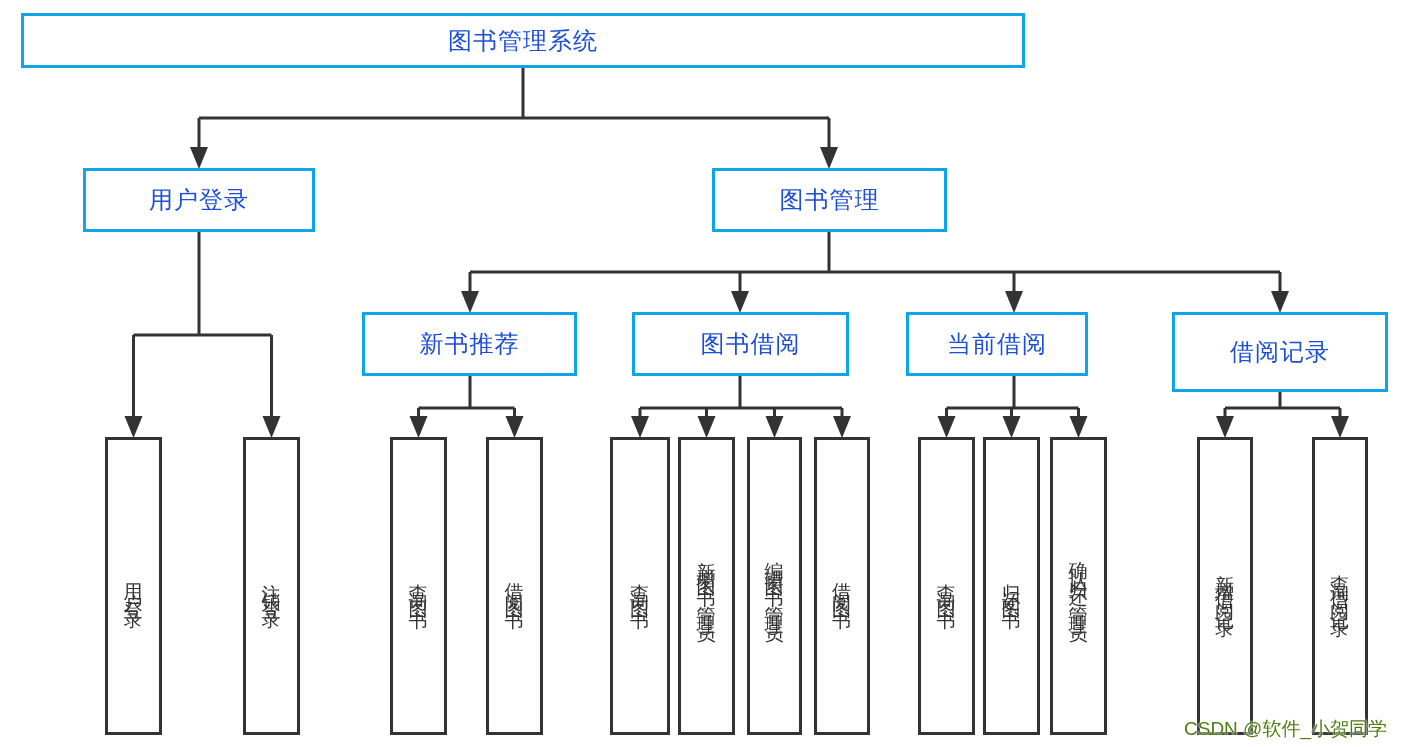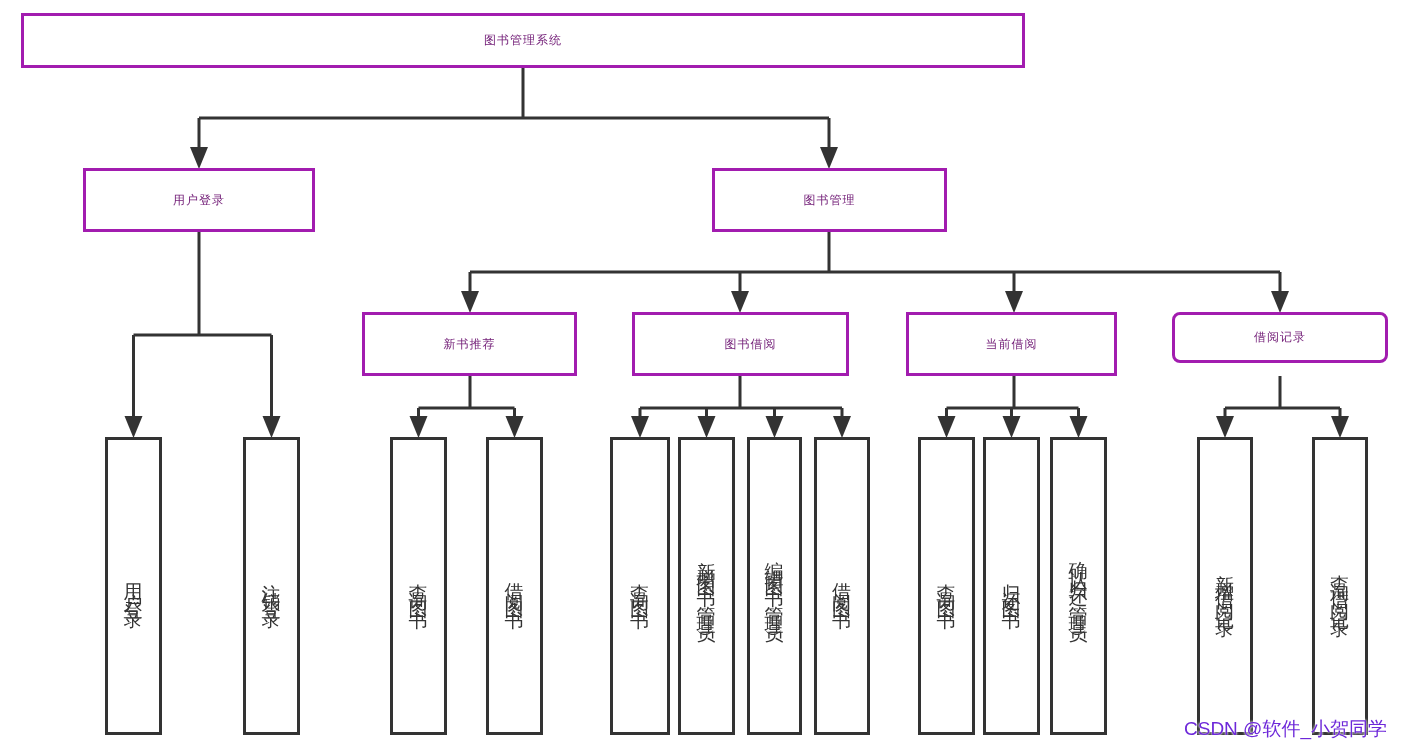--- a/index.html
+++ b/index.html
@@ -19,25 +19,25 @@
   }
   svg.connectors path {
     stroke: #333333; stroke-width: 3; fill: none;
   }
   svg.connectors polygon {
     fill: #333333; stroke: none;
   }
   .hbox {
     position: absolute;
     box-sizing: border-box;
-    border: 3px solid #a21caf;
+    border: 3px solid #0ea5e9;
     background: #ffffff;
     display: flex; align-items: center; justify-content: center;
-    color: #701a75;
-    font-size: 12px;
+    color: #1d4ed8;
+    font-size: 24px;
     letter-spacing: 1px;
     z-index: 2;
   }
   .vbox {
     position: absolute;
     top: 437px; height: 298px;
     box-sizing: border-box;
     border: 3px solid #333333;
     background: #ffffff;
     display: flex; align-items: center; justify-content: center;
@@ -51,21 +51,21 @@
     line-height: 1;
     letter-spacing: 9px;
     color: #333333;
     max-height: 290px;
     white-space: nowrap;
   }
   .watermark {
     position: absolute;
     left: 1184px; top: 716px;
     font-size: 19px;
-    color: #6d28d9;
+    color: #4d7c0f;
     text-shadow: 0 0 3px #ffffff, 0 0 2px #ffffff;
     white-space: nowrap;
     z-index: 3;
   }
 </style>
 </head>
 <body>
 
 <div class="canvas">
 
@@ -110,24 +110,24 @@
   <div class="hbox" style="left:712px; top:168px; width:235px; height:64px;text-align:center;">
     <span>图书管理</span>
   </div>
 
   <div class="hbox" style="left:362px; top:312px; width:215px; height:64px;text-align:right;">
     <span>新书推荐</span>
   </div>
   <div class="hbox" style="left:632px; top:312px; width:217px; height:64px;padding-left:20px;">
     <span>图书借阅</span>
   </div>
-  <div class="hbox" style="left:906px; top:312px; width:211px; height:64px;">
+  <div class="hbox" style="left:906px; top:312px; width:182px; height:64px;">
     <span>当前借阅</span>
   </div>
-  <div class="hbox" style="left:1172px; top:312px; width:216px; height:51px;border-radius:8px;">
+  <div class="hbox" style="left:1172px; top:312px; width:216px; height:80px;">
     <span>借阅记录</span>
   </div>
 
   <div class="vbox" style="left:105px; width:57px;">
     <span class="vtext">用户登录</span>
   </div>
   <div class="vbox" style="left:243px; width:57px;">
     <span class="vtext">注销登录</span>
   </div>
 

